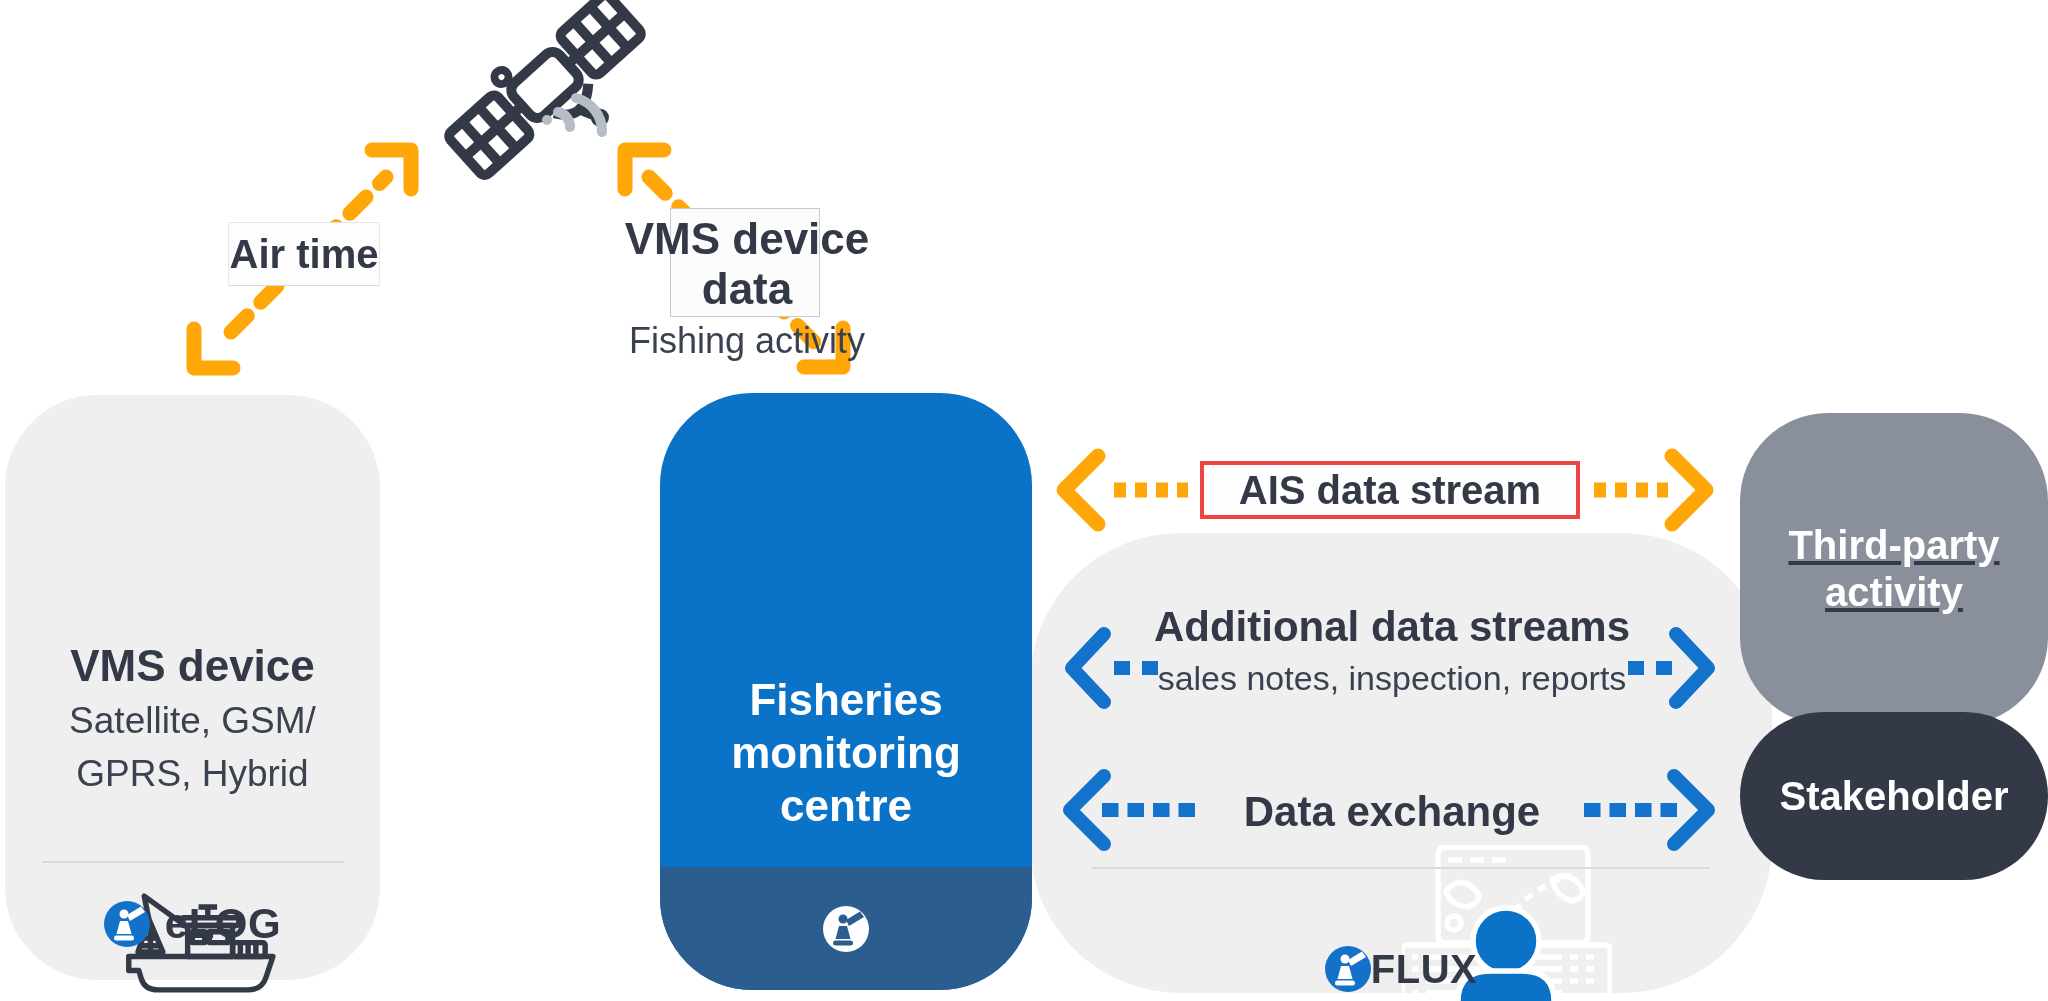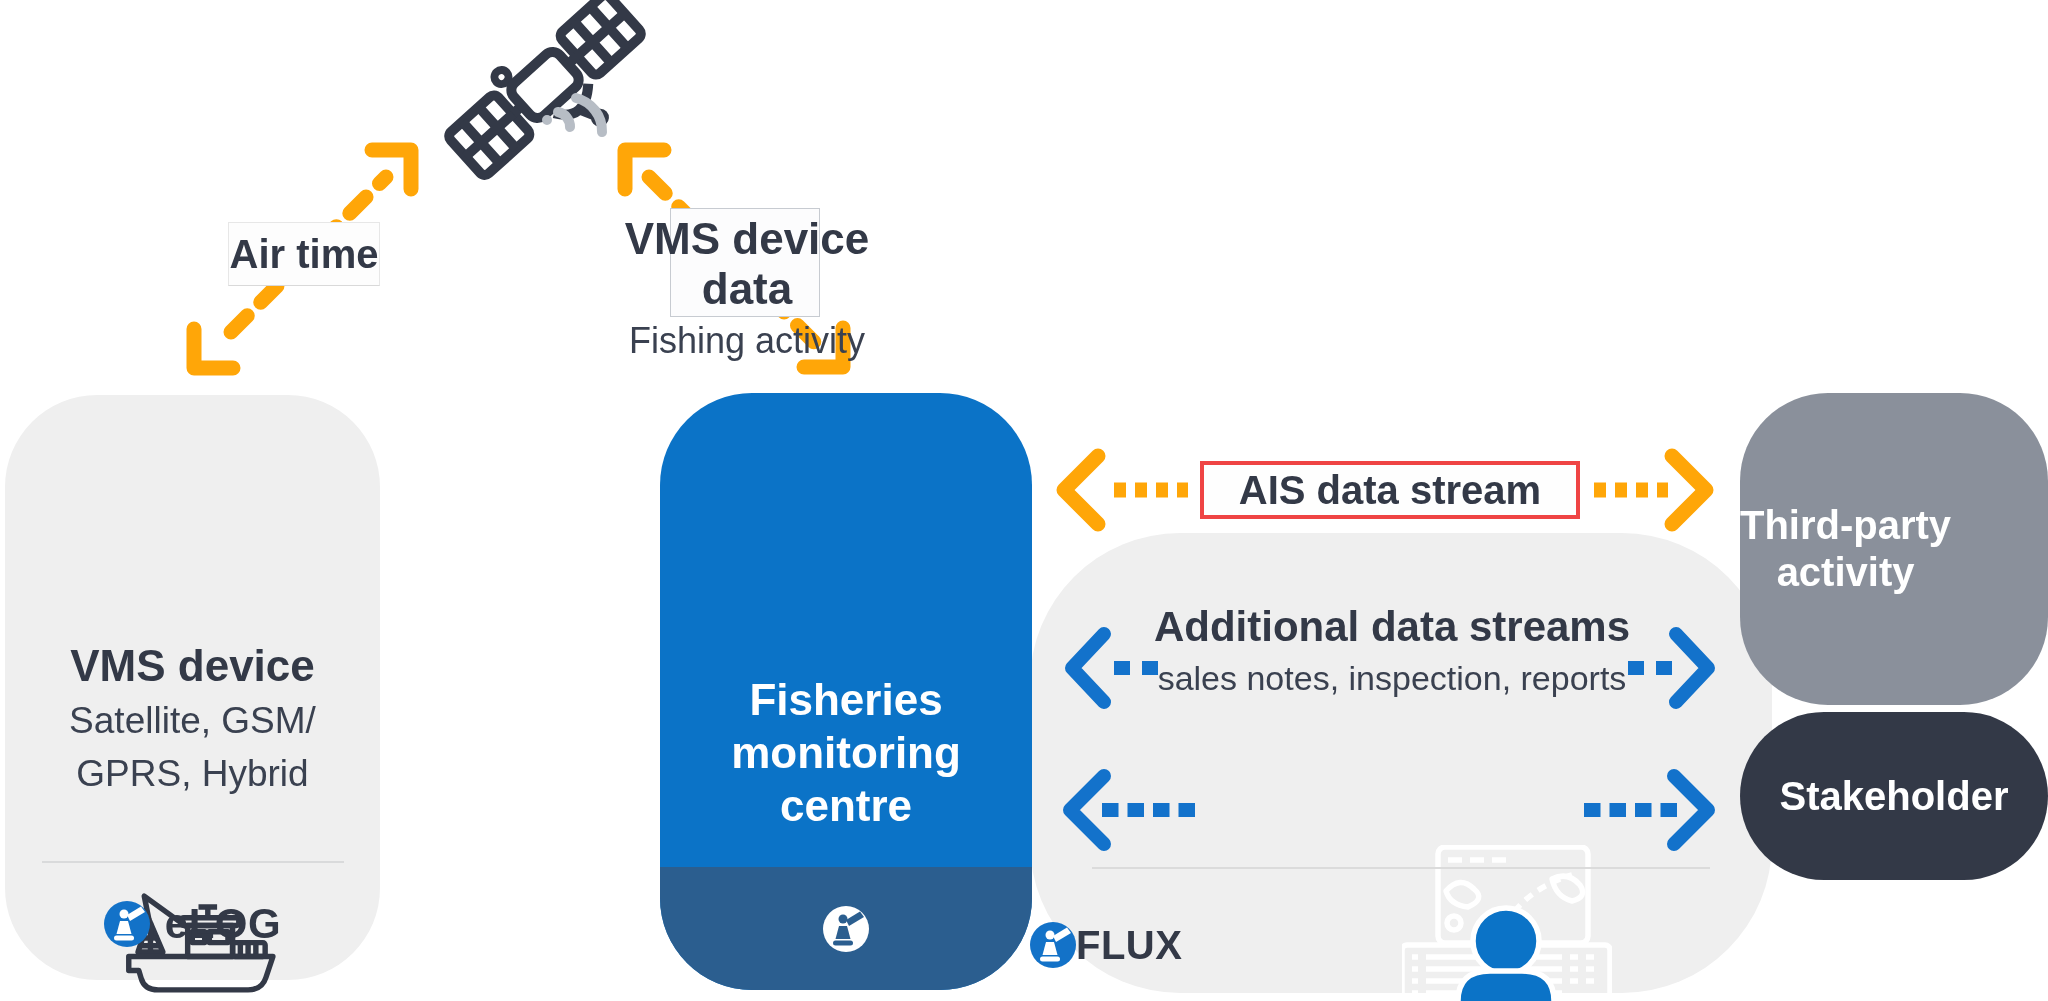--- a/index.html
+++ b/index.html
@@ -14,21 +14,21 @@
   .card-blue{background:#0B73C7;border-radius:92px;z-index:2;padding-left:16px;}
   .blob{background:#EFEFEF;border-radius:150px;z-index:1;}
   .card-mid{background:#8A909B;border-radius:88px;z-index:2;}
   .card-dark{background:#333947;border-radius:84px;z-index:2;}
 
   #vms-card{left:5px;top:395px;width:375px;height:585px;}
   #fmc-card{left:660px;top:393px;width:372px;height:597px;}
   #fmc-footer{left:0;bottom:0;width:100%;height:123px;background:#2B5E8F;border-radius:0 0 92px 92px;
     display:flex;align-items:center;justify-content:center;gap:15px;}
   #flux-blob{left:1030px;top:533px;width:742px;height:460px;}
-  #thirdparty-card{left:1740px;top:393px;width:308px;height:312px;display:flex;align-items:center;justify-content:flex-start;}
+  #thirdparty-card{left:1740px;top:413px;width:308px;height:312px;display:flex;align-items:center;justify-content:center;text-decoration:underline;}
   #stakeholder-card{left:1740px;top:712px;width:308px;height:168px;display:flex;align-items:center;justify-content:center;}
 
   
   .t-title{font-size:44px;font-weight:bold;line-height:1.15;text-align:center;}
   .t-sub{font-size:37px;font-weight:normal;color:#3A4150;line-height:1.42;text-align:center;}
   .t-white{color:#ffffff;}
   .t-badge{font-size:42px;font-weight:bold;letter-spacing:0.5px;}
   .t-label{font-size:40px;font-weight:bold;}
   .t-row-title{font-size:42px;font-weight:bold;}
   .t-row-sub{font-size:34px;font-weight:normal;color:#3A4150;}
@@ -50,21 +50,21 @@
   #vmsdata-text{left:592px;top:214px;width:310px;text-align:center;z-index:5;}
   #vmsdata-text .l1{font-size:44px;font-weight:bold;}
   #vmsdata-text .l2{font-size:36px;font-weight:normal;color:#3A4150;margin-top:6px;}
   #ais-box{left:1200px;top:461px;width:380px;height:58px;background:#FEFEFE;border:4px solid #ef4444;z-index:4;}
 
   
   #row-additional{left:1092px;top:603px;width:600px;text-align:center;z-index:2;}
   #row-additional .sub{margin-top:8px;}
   #row-exchange{left:1092px;top:788px;width:600px;text-align:center;z-index:2;}
   #flux-divider{left:1092px;top:867px;width:618px;height:2px;background:#DBDBDB;z-index:2;}
-  #flux-footer{left:1030px;top:922px;width:742px;display:flex;align-items:center;z-index:2;}
+  #flux-footer{left:1030px;top:946px;width:742px;display:flex;align-items:center;justify-content:center;z-index:2;}
   #flux-footer .t-badge{font-size:40px;}
 
   
   #arrow-layer{left:0;top:0;width:2048px;height:1001px;z-index:3;pointer-events:none;}
   .od{stroke:#FFA608;stroke-width:15;stroke-linecap:round;stroke-dasharray:23 19;fill:none;}
   .oh{stroke:#FFA608;stroke-width:15;stroke-linecap:round;stroke-linejoin:round;fill:none;}
   .od2{stroke:#FFA608;stroke-width:15;stroke-linecap:butt;fill:none;}
   .bh{stroke:#1372CB;stroke-width:14;stroke-linecap:round;stroke-linejoin:round;fill:none;}
   .bd{stroke:#1372CB;stroke-width:14;stroke-linecap:butt;fill:none;}
 
@@ -215,20 +215,23 @@
     </div>
   </div>
 
   <div class="abs blob" id="flux-blob"></div>
 
   <div class="abs" id="row-additional">
     <div class="t-row-title">Additional data streams</div>
     <div class="t-row-sub sub">sales notes, inspection, reports</div>
   </div>
 
+  <div class="abs" id="row-exchange">
+    <div class="t-row-title">Data exchange</div>
+  </div>
 
   <div class="abs" id="flux-divider"></div>
 
   <div class="abs" id="flux-footer">
     <svg class="badge-ico lh-blue" viewBox="0 0 46 46">
       <circle class="cir" cx="23" cy="23" r="23"></circle>
       <polygon class="gl" points="23,14 37,5.5 41,11 26,20"></polygon>
       <circle class="gl" cx="20" cy="13" r="4.5"></circle>
       <path class="gl" d="M16 20 H24 L27.5 33 H12.5 Z"></path>
       <rect class="gl" x="10" y="34.5" width="20" height="5" rx="2.5"></rect>

